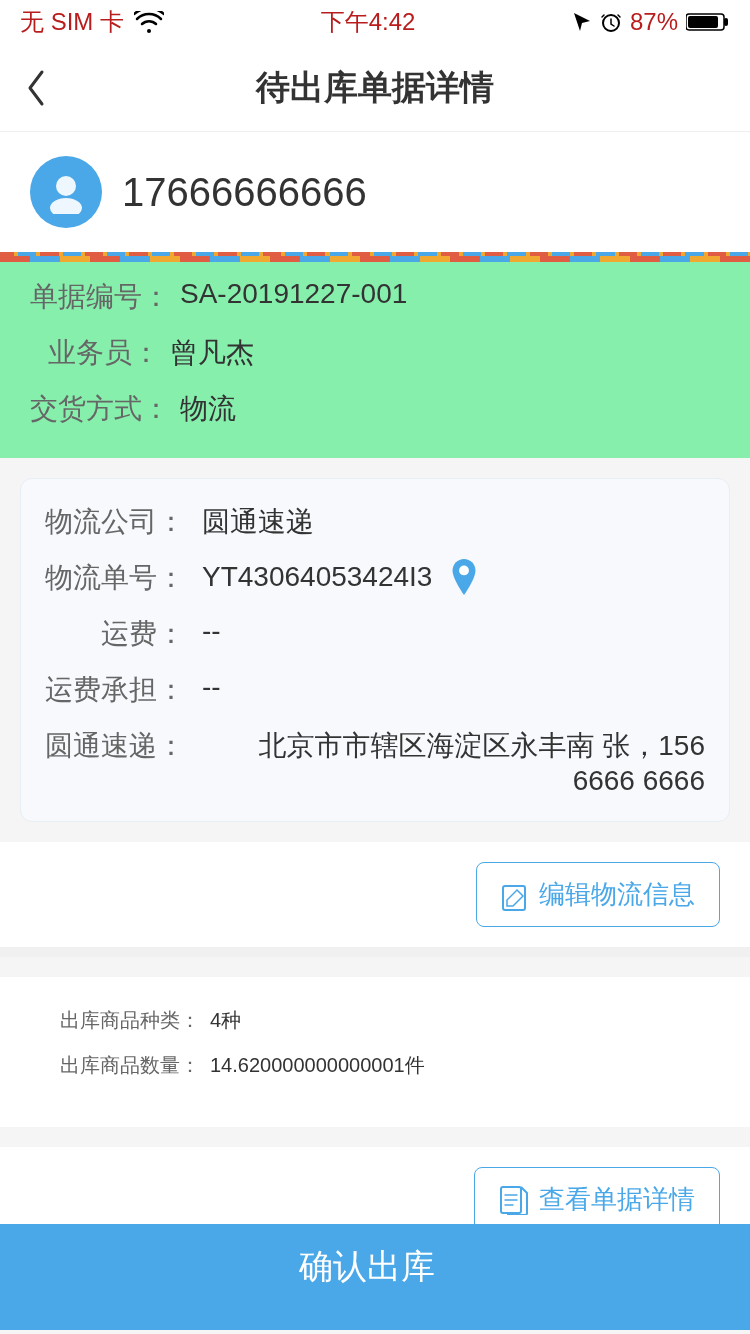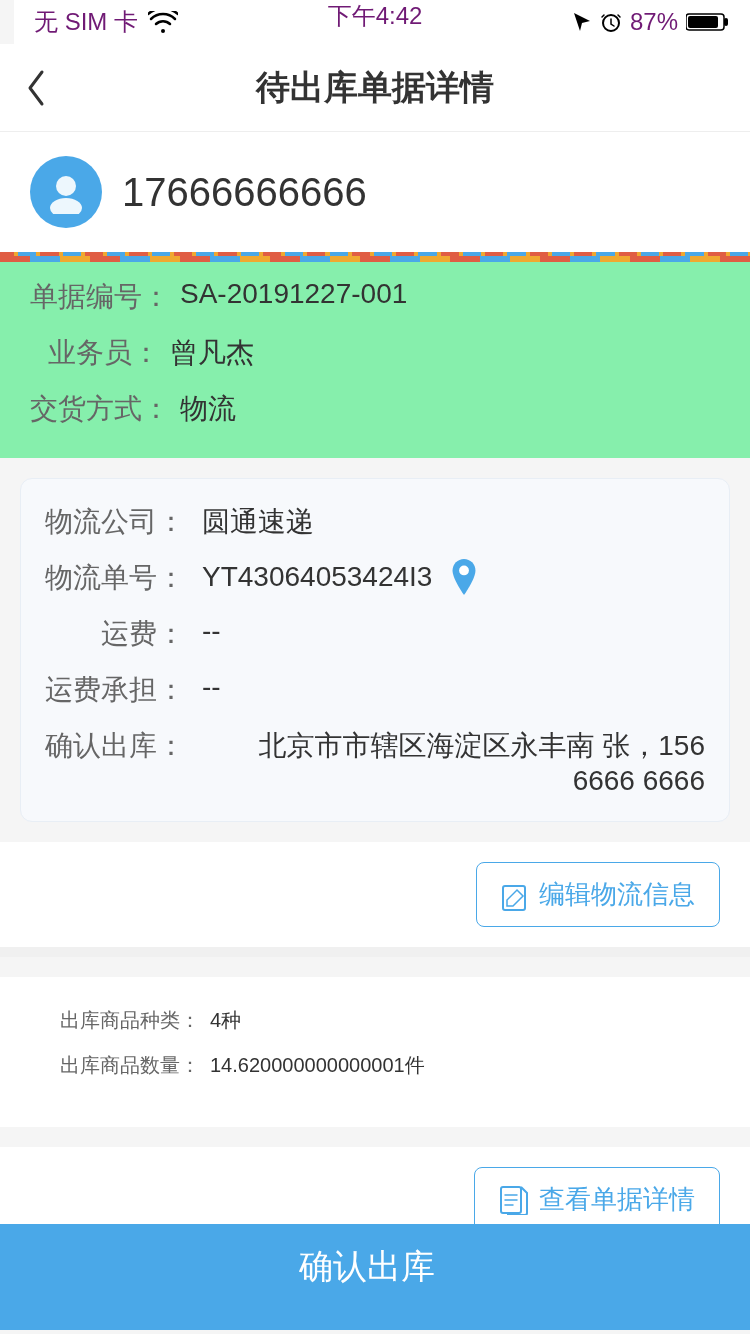--- a/index.html
+++ b/index.html
@@ -11,25 +11,25 @@
       background: #f5f5f5;
       font-size: 28px;
       color: #333;
     }
 
     
     .status-bar {
       height: 44px;
       background: #fff;
       display: flex;
+      align-items: center;
       justify-content: space-between;
       padding: 0 20px;
       font-size: 24px;
-      color: #701a75;
-      margin-left: 14px;
+      color: #b91c1c;
     }
     .status-left { display: flex; align-items: center; gap: 10px; }
     .status-right { display: flex; align-items: center; gap: 8px; }
 
     
     .nav-bar {
       height: 88px;
       background: #fff;
       display: flex;
       align-items: center;
@@ -336,21 +336,21 @@
     </div>
     <div class="logistics-row">
       <span class="logistics-label">运费：</span>
       <span class="logistics-value">--</span>
     </div>
     <div class="logistics-row">
       <span class="logistics-label">运费承担：</span>
       <span class="logistics-value">--</span>
     </div>
     <div class="logistics-row">
-      <span class="logistics-label">确认出库：</span>
+      <span class="logistics-label">圆通速递：</span>
       <span class="logistics-value">北京市市辖区海淀区永丰南  张，156 6666 6666</span>
     </div>
   </div>
 
   <div class="edit-btn-row">
     <button class="edit-btn">
       <svg width="28" height="28" viewBox="0 0 28 28" fill="none">
         <rect x="2" y="2" width="22" height="24" rx="2" stroke="#4aa8e8" stroke-width="2" fill="none"></rect>
         <path d="M16 6l6 6-10 10H6v-6L16 6z" stroke="#4aa8e8" stroke-width="1.5" fill="none"></path>
       </svg>

